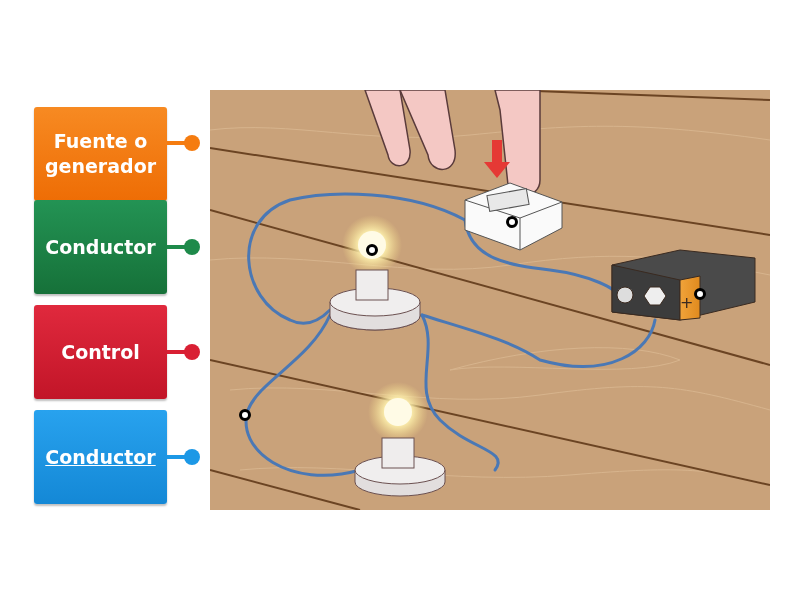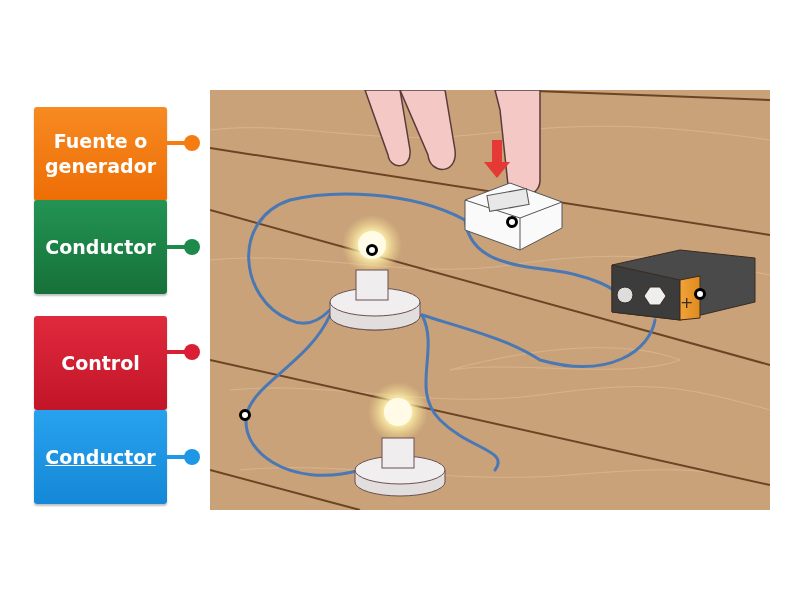--- a/index.html
+++ b/index.html
@@ -25,21 +25,21 @@
 </div>
 <div class="connector" style="top:141px;background:#f57c10;"></div>
 <div class="dot" style="top:135px;background:#f57c10;"></div>
 
 <div class="label-box" id="lb1" style="top:200px;background:linear-gradient(#239354,#167139);">
   <span>Conductor</span>
 </div>
 <div class="connector" style="top:245px;background:#1e8a4a;"></div>
 <div class="dot" style="top:239px;background:#1e8a4a;"></div>
 
-<div class="label-box" id="lb2" style="top:316px;background:linear-gradient(#e0293d,#c21528);">
+<div class="label-box" id="lb2" style="top:305px;background:linear-gradient(#e0293d,#c21528);">
   <span>Control</span>
 </div>
 <div class="connector" style="top:350px;background:#d91f33;"></div>
 <div class="dot" style="top:344px;background:#d91f33;"></div>
 
 <div class="label-box" id="lb3" style="top:410px;background:linear-gradient(#28a2ee,#1488d6);text-decoration:underline;">
   <span>Conductor</span>
 </div>
 <div class="connector" style="top:455px;background:#1c98e6;"></div>
 <div class="dot" style="top:449px;background:#1c98e6;"></div>

